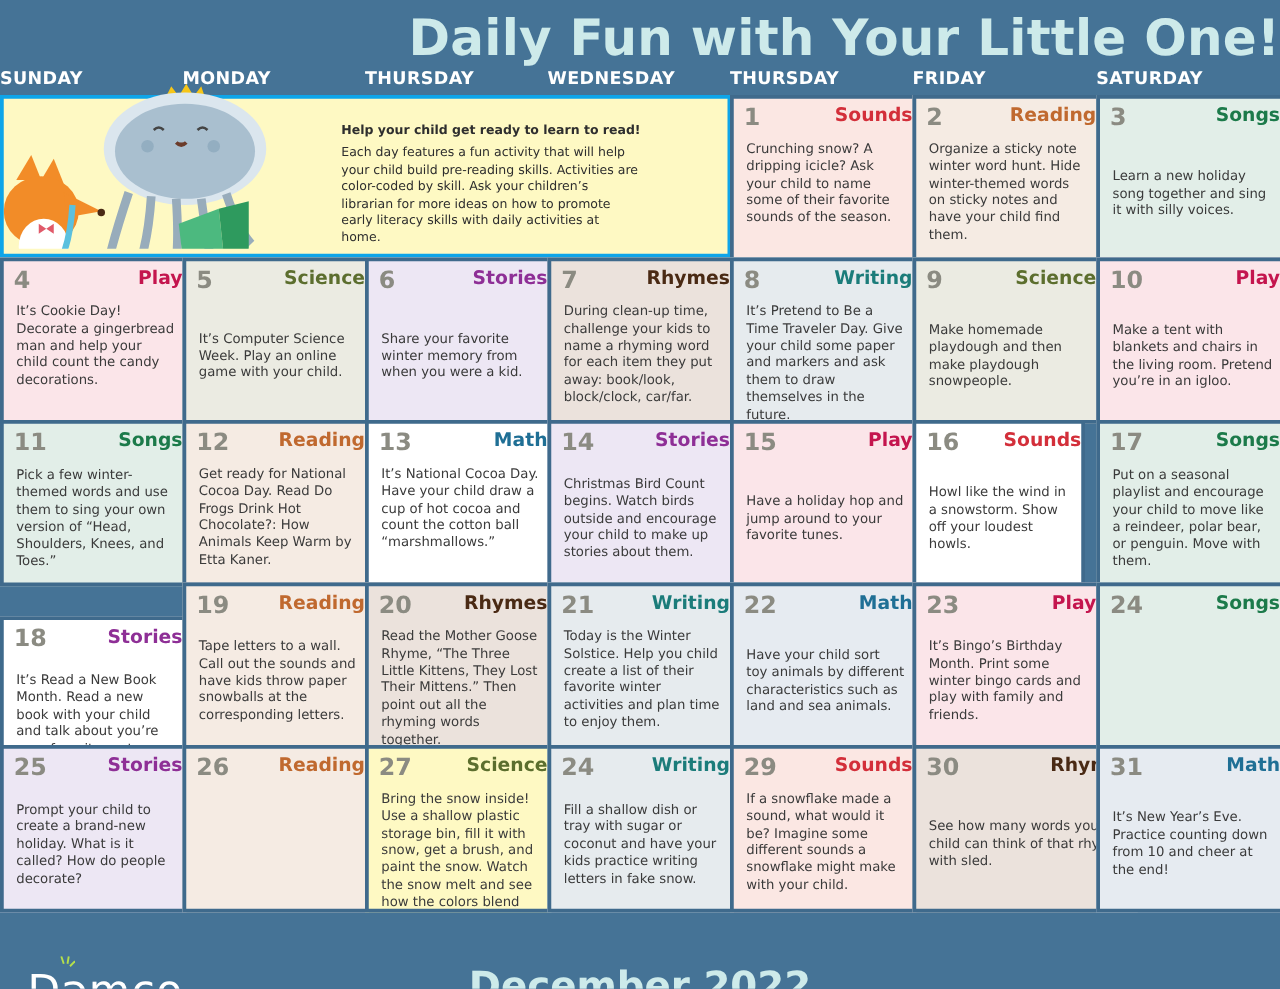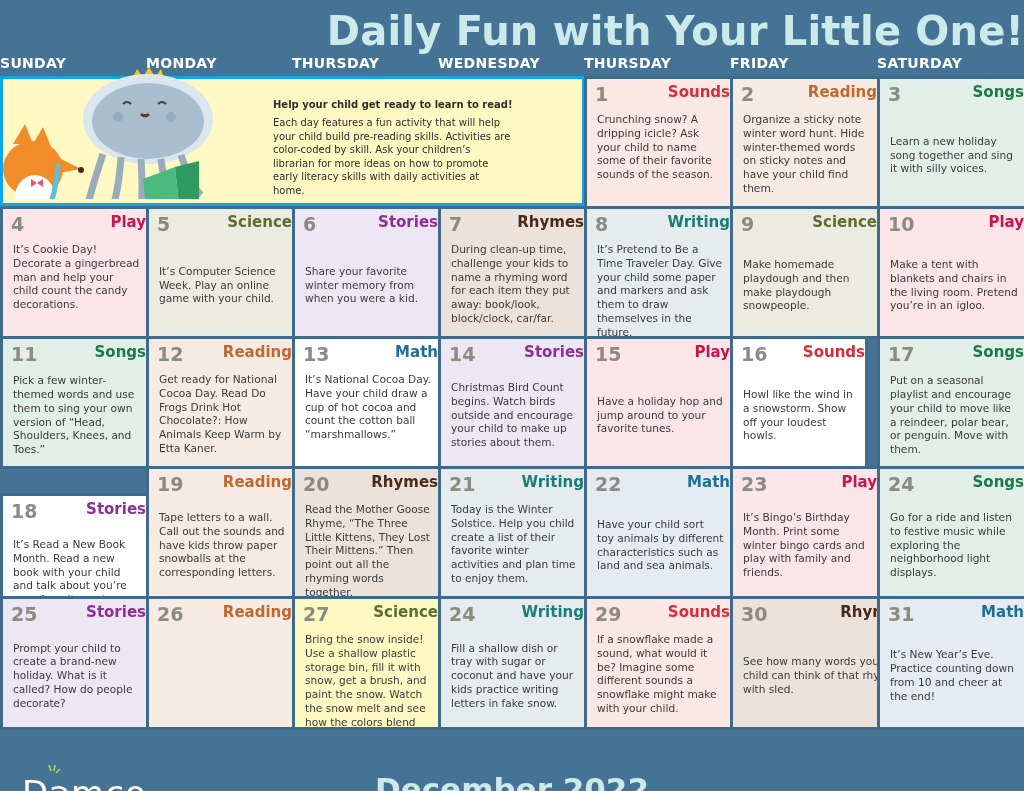--- a/index.html
+++ b/index.html
@@ -250,23 +250,20 @@
     <div class="cell" style="left: 730px; top: 390px; width: 150px; height: 133px; background: rgb(251, 229, 233);">
       <div class="num">23</div>
       <div class="skill" style="color: rgb(196, 21, 78);">Play</div>
       <div class="desc mid">
         <span>It’s Bingo’s Birthday Month. Print some winter bingo cards and play with family and friends.</span>
       </div>
     </div>
     <div class="cell" style="left: 877px; top: 390px; width: 150px; height: 133px; background: rgb(226, 238, 232);">
       <div class="num">24</div>
       <div class="skill" style="color: rgb(28, 122, 74);">Songs</div>
-      <div class="desc mid">
-        <span>Go for a ride and listen to festive music while exploring the neighborhood light displays.</span>
-      </div>
     </div>
     <div class="cell" style="left: 0px; top: 520px; width: 149px; height: 134px; background: rgb(237, 231, 244);">
       <div class="num">25</div>
       <div class="skill" style="color: rgb(142, 47, 150);">Stories</div>
       <div class="desc mid">
         <span>Prompt your child to create a brand-new holiday. What is it called? How do people decorate?</span>
       </div>
     </div>
     <div class="cell" style="left: 146px; top: 520px; width: 149px; height: 134px; background: rgb(245, 235, 227);">
       <div class="num">26</div>

